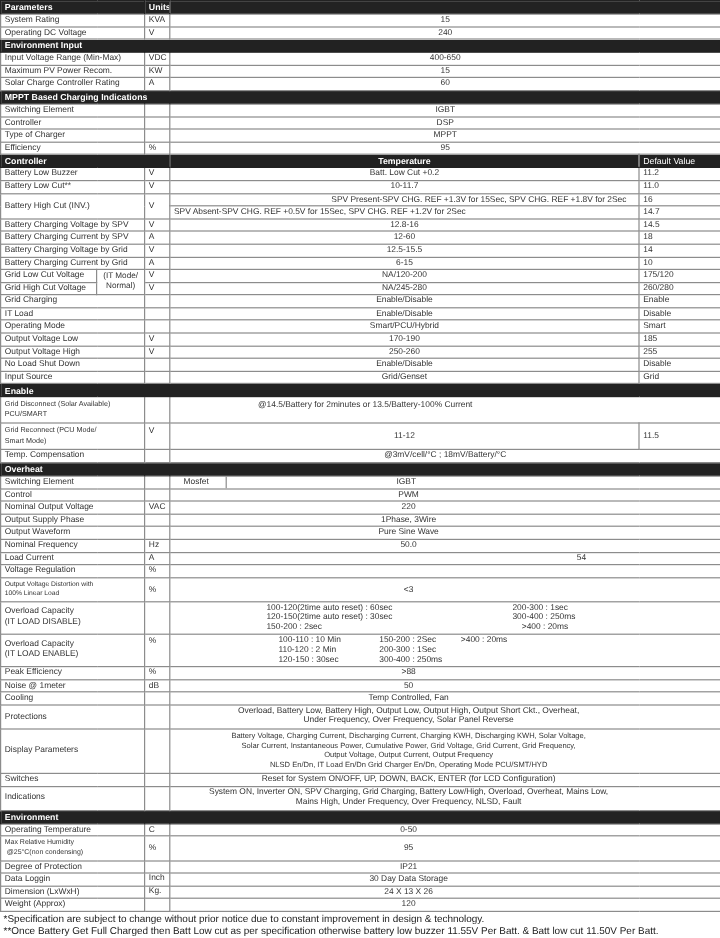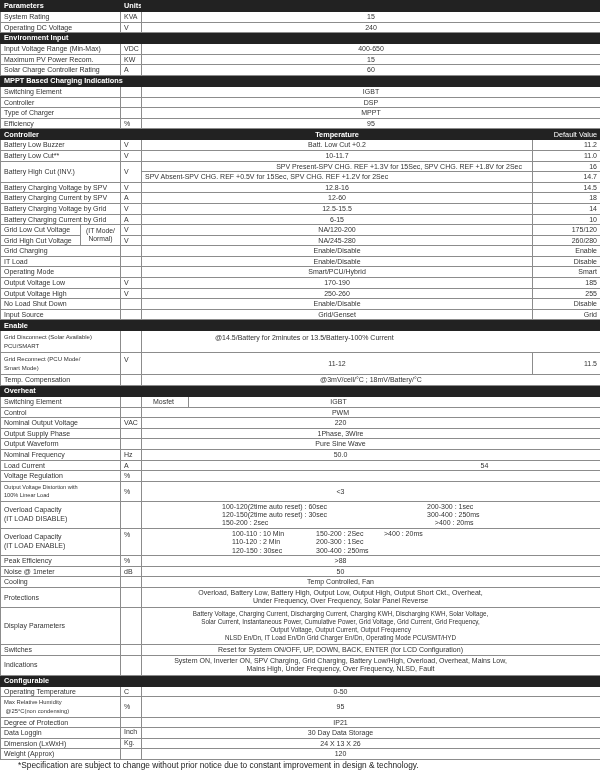--- a/index.html
+++ b/index.html
@@ -3,29 +3,29 @@
 <meta charset="utf-8">
 <style>
   * { box-sizing: border-box; margin: 0; padding: 0; }
   html, body { width: 600px; height: 782px; background: #fff; overflow: hidden; }
   body { font-family: "Liberation Sans", sans-serif; color: #333; font-size: 7px; }
   table { width: 600px; border-collapse: collapse; table-layout: fixed; padding-left: 44px; }
   td { border: 1px solid #8c8c8c; padding: 0 3px; height: 10.6px; line-height: 9.6px; vertical-align: middle; white-space: nowrap; overflow: hidden; }
   td.lbl { text-align: left; }
   td.unit { }
   td.val { text-align: center; }
-  td.def { text-align: right; }
+  td.def { text-align: left; }
   tr.hdr td { background: #222; color: #fff; font-weight: bold; font-size: 7.3px; border-color: #222; height: 11px; }
   tr.hdr td.def { font-weight: normal; }
   td.small { font-size: 6px; }
   td.multi { white-space: normal; line-height: 8.6px; padding-top: 1px; padding-bottom: 1px; }
   .ol { display: inline-grid; text-align: left; line-height: 8.3px; }
   .ol3 { grid-template-columns: 157px 80px 60px; }
   .ol2 { grid-template-columns: 205px 110px; }
-  .notes { font-size: 8.3px; color: #222; line-height: 10.5px; padding-left: 18px; white-space: nowrap; }
+  .notes { font-size: 8.3px; color: #222; line-height: 10.5px; padding-left: 3px; white-space: nowrap; }
   .mos { display: flex; height: 100%; }
   .mos span { display: inline-block; }
 </style>
 </head>
 <body>
 
 <table>
   <colgroup>
     <col style="width:80px">
       <col style="width:40px">
@@ -361,21 +361,21 @@
   <tr>
     <td colspan="2" class="lbl" style="height:20px">Indications</td>
     <td class="unit"></td>
     <td colspan="2" class="val multi" style="padding-right:64px">
       <div>System ON, Inverter ON, SPV Charging, Grid Charging, Battery Low/High, Overload, Overheat, Mains Low,</div>
       <div>Mains High, Under Frequency, Over Frequency, NLSD, Fault</div>
     </td>
   </tr>
 
   <tr class="hdr">
-    <td colspan="5" class="lbl">Configurable</td>
+    <td colspan="5" class="lbl">Environment</td>
   </tr>
   <tr>
     <td colspan="2" class="lbl">Operating Temperature</td>
     <td class="unit">C</td>
     <td colspan="2" class="val" style="padding-right:64px">0-50</td>
   </tr>
   <tr>
     <td colspan="2" class="lbl multi" style="font-size:5.8px;height:20px">
       <div>Max Relative Humidity</div>
       <div style="white-space:pre"> @25°C(non condensing)</div>
@@ -401,13 +401,14 @@
   <tr>
     <td colspan="2" class="lbl">Weight (Approx)</td>
     <td class="unit"></td>
     <td colspan="2" class="val" style="padding-right:64px">120</td>
   </tr>
 </tbody>
   </table>
 
 <div class="notes">
   <div>*Specification are subject to change without prior notice due to constant improvement in design &amp; technology.</div>
+  <div>**Once Battery Get Full Charged then Batt Low cut as per specification otherwise battery low buzzer 11.55V Per Batt. &amp;  Batt low cut 11.50V Per Batt.</div>
 </div>
 
 </body></html>

